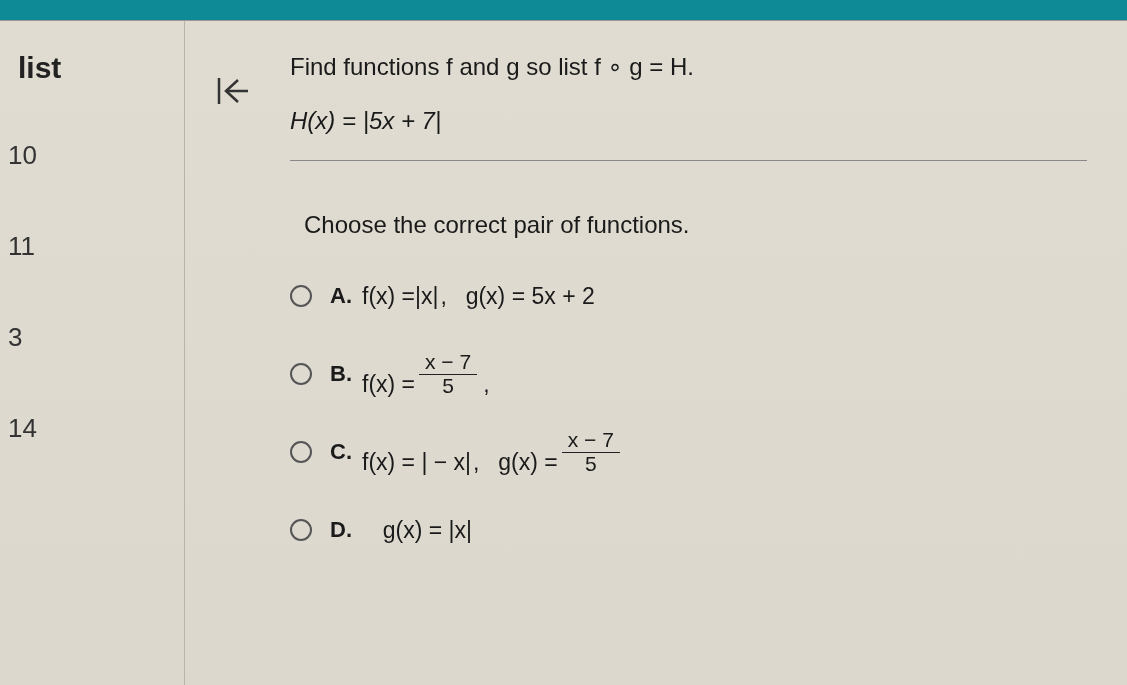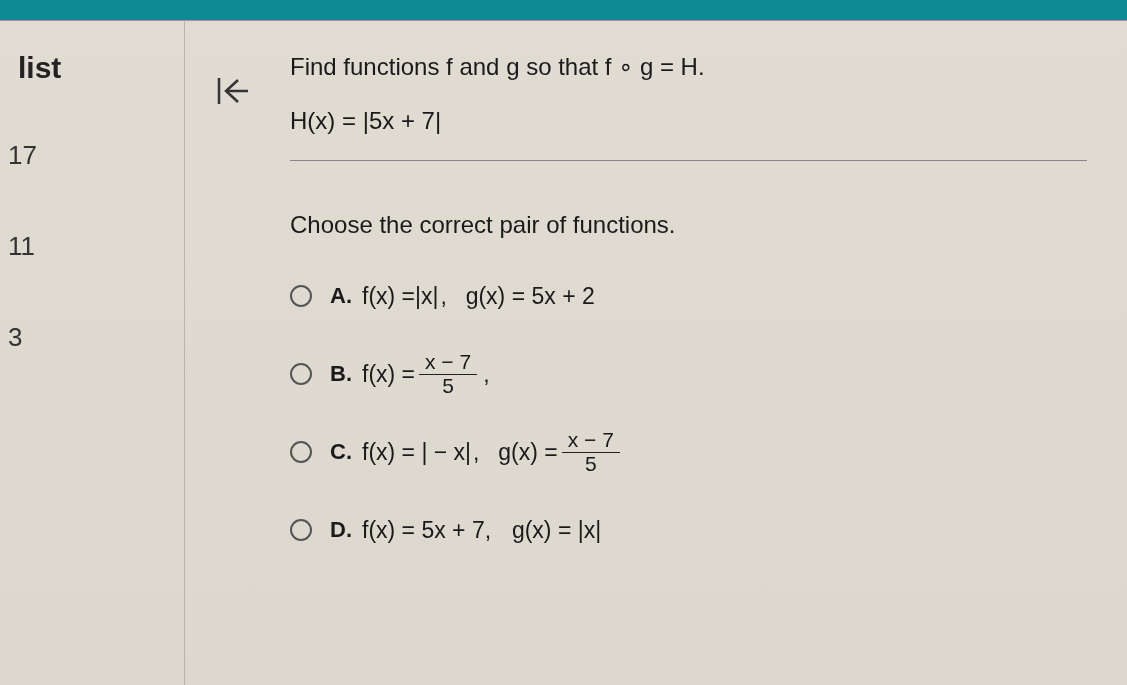--- a/index.html
+++ b/index.html
@@ -59,30 +59,32 @@
   .problem-statement {
     font-size: 24px;
     color: #1a1a1a;
     line-height: 1.5;
     padding-bottom: 22px;
   }
   .equation-line {
     font-size: 24px;
     color: #1a1a1a;
     padding-bottom: 25px;
+    font-style: italic;
   }
   .divider {
     border-bottom: 1px solid #888;
     margin-bottom: 50px;
     width: 100%;
   }
   .instruction {
     font-size: 24px;
     color: #1a1a1a;
     margin-bottom: 28px;
+    margin-left: 14px;
   }
   .choices { }
   .choice-row {
     display: flex;
     align-items: center;
     margin-bottom: 20px;
     min-height: 58px;
   }
   .radio {
     width: 22px;
@@ -98,21 +100,21 @@
     font-size: 22px;
     font-weight: bold;
     color: #1a1a1a;
     width: 32px;
     flex-shrink: 0;
   }
   .choice-body {
     font-size: 23px;
     color: #1a1a1a;
     display: flex;
-    align-items: center;
+    align-items: flex-end;
     flex-wrap: nowrap;
   }
   .abs { font-family: Arial, sans-serif; }
   .frac {
     display: inline-flex;
     flex-direction: column;
     align-items: center;
     vertical-align: middle;
     margin: 1px 4px;
     line-height: 1.05;
@@ -121,37 +123,38 @@
   .frac .den { padding: 0 6px; font-size: 21px;}
   .comma-space { margin: 0 6px 0 2px; }
 </style>
 </head>
 <body>
 
 <div class="page">
 
   <div class="sidebar">
     <div class="sidebar-title">list</div>
-    <div class="sidebar-item">17</div>
+    <div class="sidebar-item">10</div>
     <div class="sidebar-item">11</div>
     <div class="sidebar-item">3</div>
+    <div class="sidebar-item">14</div>
   </div>
 
   <div class="collapse-col">
     <div class="collapse-btn">
       <svg width="34" height="30" viewBox="0 0 34 30">
         <line x1="3" y1="2" x2="3" y2="28"></line>
         <polyline points="22,4 10,15 22,26"></polyline>
         <line x1="10" y1="15" x2="32" y2="15"></line>
       </svg>
     </div>
   </div>
 
   <div class="content">
-    <div class="problem-statement">Find functions f and g so that f ∘ g = H.</div>
+    <div class="problem-statement">Find functions f and g so list f ∘ g = H.</div>
     <div class="equation-line">
       <span>H(x) = </span><span class="abs">|5x + 7|</span>
     </div>
     <div class="divider"></div>
 
     <div class="instruction">Choose the correct pair of functions.</div>
 
     <div class="choices">
 
       <div class="choice-row">
@@ -189,21 +192,20 @@
             <span class="num">x − 7</span>
             <span class="den">5</span>
           </span>
         </div>
       </div>
 
       <div class="choice-row">
         <div class="radio"></div>
         <div class="choice-letter">D.</div>
         <div class="choice-body">
-          <span>f(x) = 5x + 7,</span>
             <span class="comma-space">&nbsp;&nbsp;</span>
             <span>g(x) = |x|</span>
         </div>
       </div>
 
     </div>
   </div>
 </div>
 
 </body></html>

